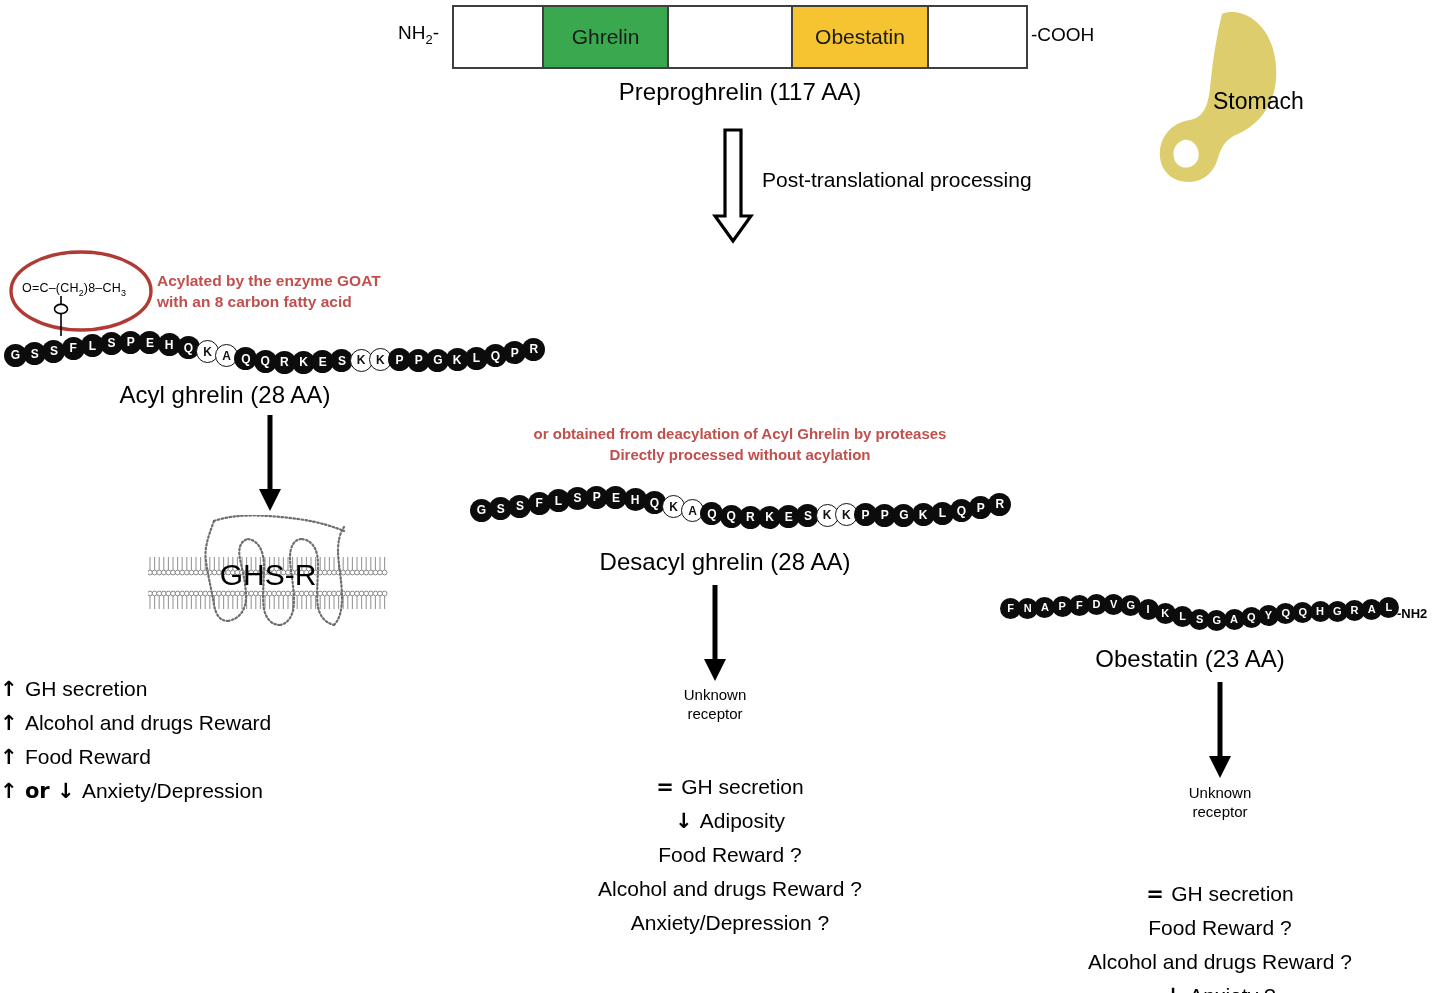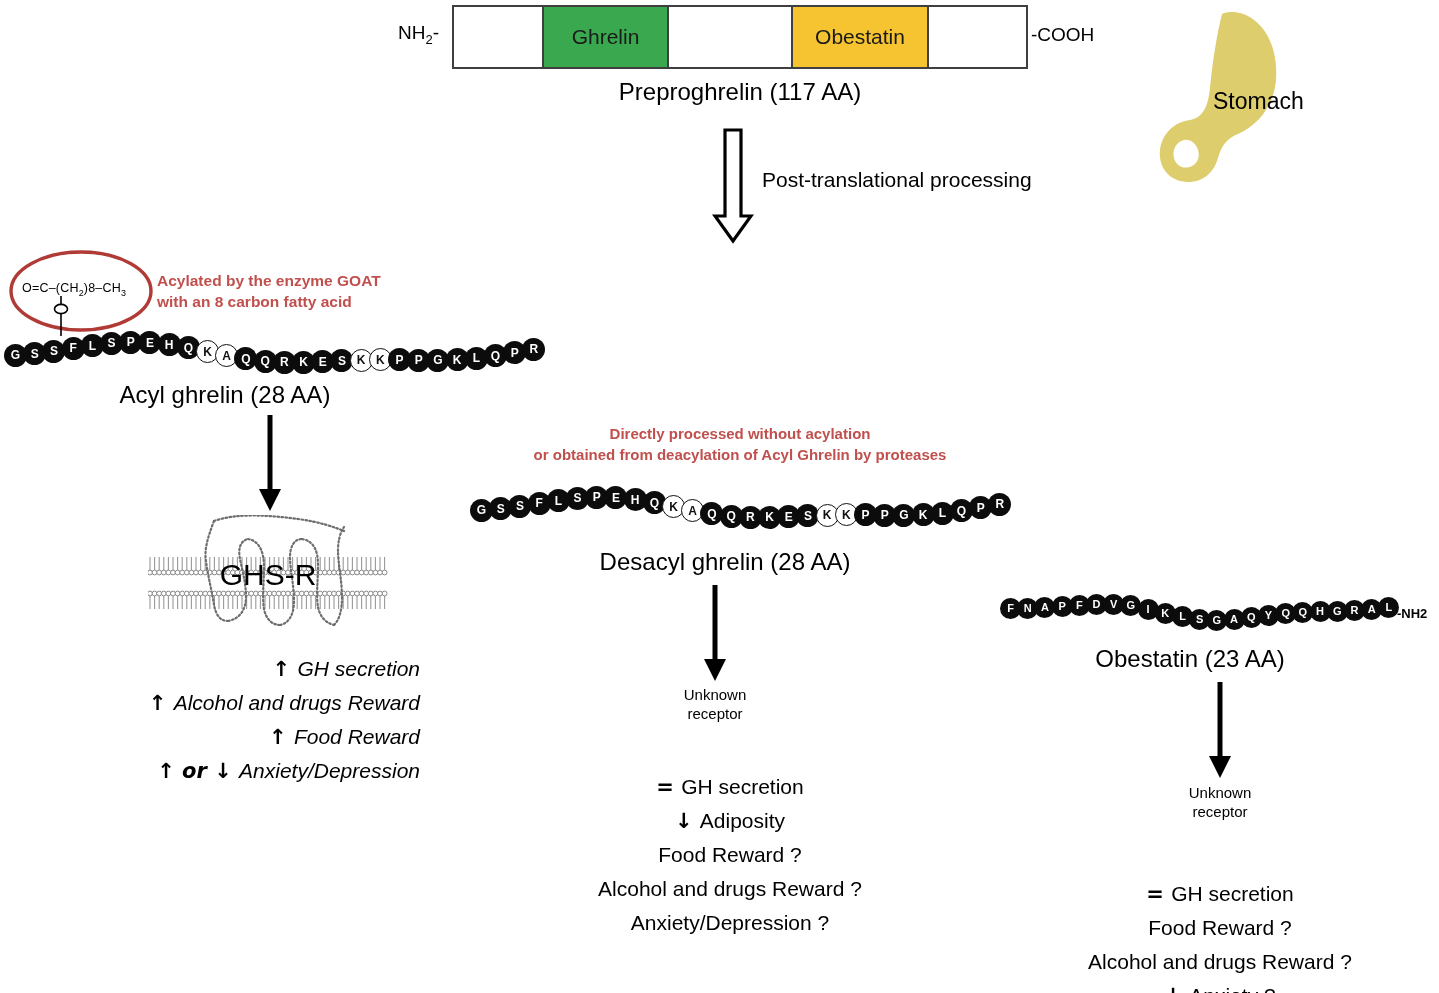--- a/index.html
+++ b/index.html
@@ -78,21 +78,21 @@
 
   
   #ghsr-wrap { left:148px; top:515px; width:240px; height:120px; }
   #ghsr-text { left:148px; top:558px; width:240px; text-align:center;
       font-size:30px; }
 
   
   .effects { position:absolute; font-size:21px; line-height:1.62; }
   .effects .row { white-space:nowrap; }
   .arrow-g { font-family:"DejaVu Sans", sans-serif; font-weight:bold; }
-  #effects-left { left:0px; top:652px; width:420px; text-align:right;font-style:italic; }
+  #effects-left { left:0px; top:672px; width:420px; text-align:left; }
   #effects-mid  { left:540px; top:770px; width:380px; text-align:center; }
   #effects-right{ left:1020px; top:877px; width:400px; text-align:center; }
 
   .recept { position:absolute; font-size:15px; text-align:center;
       line-height:1.25; }
   #mid-receptor { left:590px; top:686px; width:250px; }
   #right-receptor { left:1095px; top:784px; width:250px; }
 </style>
 </head>
 <body>
@@ -182,22 +182,22 @@
     <div class="bead dark" style="width: 23px; height: 23px; left: 422.4px; top: 23.6102px; font-size: 12px;">G</div>
     <div class="bead dark" style="width: 23px; height: 23px; left: 441.6px; top: 23.0978px; font-size: 12px;">K</div>
     <div class="bead dark" style="width: 23px; height: 23px; left: 460.8px; top: 21.6992px; font-size: 12px;">L</div>
     <div class="bead dark" style="width: 23px; height: 23px; left: 480px; top: 19.3232px; font-size: 12px;">Q</div>
     <div class="bead dark" style="width: 23px; height: 23px; left: 499.2px; top: 16.1483px; font-size: 12px;">P</div>
     <div class="bead dark" style="width: 23px; height: 23px; left: 518.4px; top: 12.6032px; font-size: 12px;">R</div>
   </div>
 <div class="abs peplabel" id="acyl-label">Acyl ghrelin (28 AA)</div>
 
 <div class="abs" id="desacyl-note">
+  <div>or obtained from deacylation of Acyl Ghrelin by proteases</div>
   <div>Directly processed without acylation</div>
-  <div>or obtained from deacylation of Acyl Ghrelin by proteases</div>
 </div>
 <div class="chain" id="chain-desacyl" style="left:470px; top:480px; width:545px; height:56px;">
     <div class="bead dark" style="width: 23px; height: 23px; left: 0px; top: 18.8926px; font-size: 12px;">G</div>
     <div class="bead dark" style="width: 23px; height: 23px; left: 19.2px; top: 17.1766px; font-size: 12px;">S</div>
     <div class="bead dark" style="width: 23px; height: 23px; left: 38.4px; top: 14.7524px; font-size: 12px;">S</div>
     <div class="bead dark" style="width: 23px; height: 23px; left: 57.6px; top: 11.9021px; font-size: 12px;">F</div>
     <div class="bead dark" style="width: 23px; height: 23px; left: 76.8px; top: 9.11015px; font-size: 12px;">L</div>
     <div class="bead dark" style="width: 23px; height: 23px; left: 96px; top: 6.94709px; font-size: 12px;">S</div>
     <div class="bead dark" style="width: 23px; height: 23px; left: 115.2px; top: 5.92334px; font-size: 12px;">P</div>
     <div class="bead dark" style="width: 23px; height: 23px; left: 134.4px; top: 6.35212px; font-size: 12px;">E</div>

